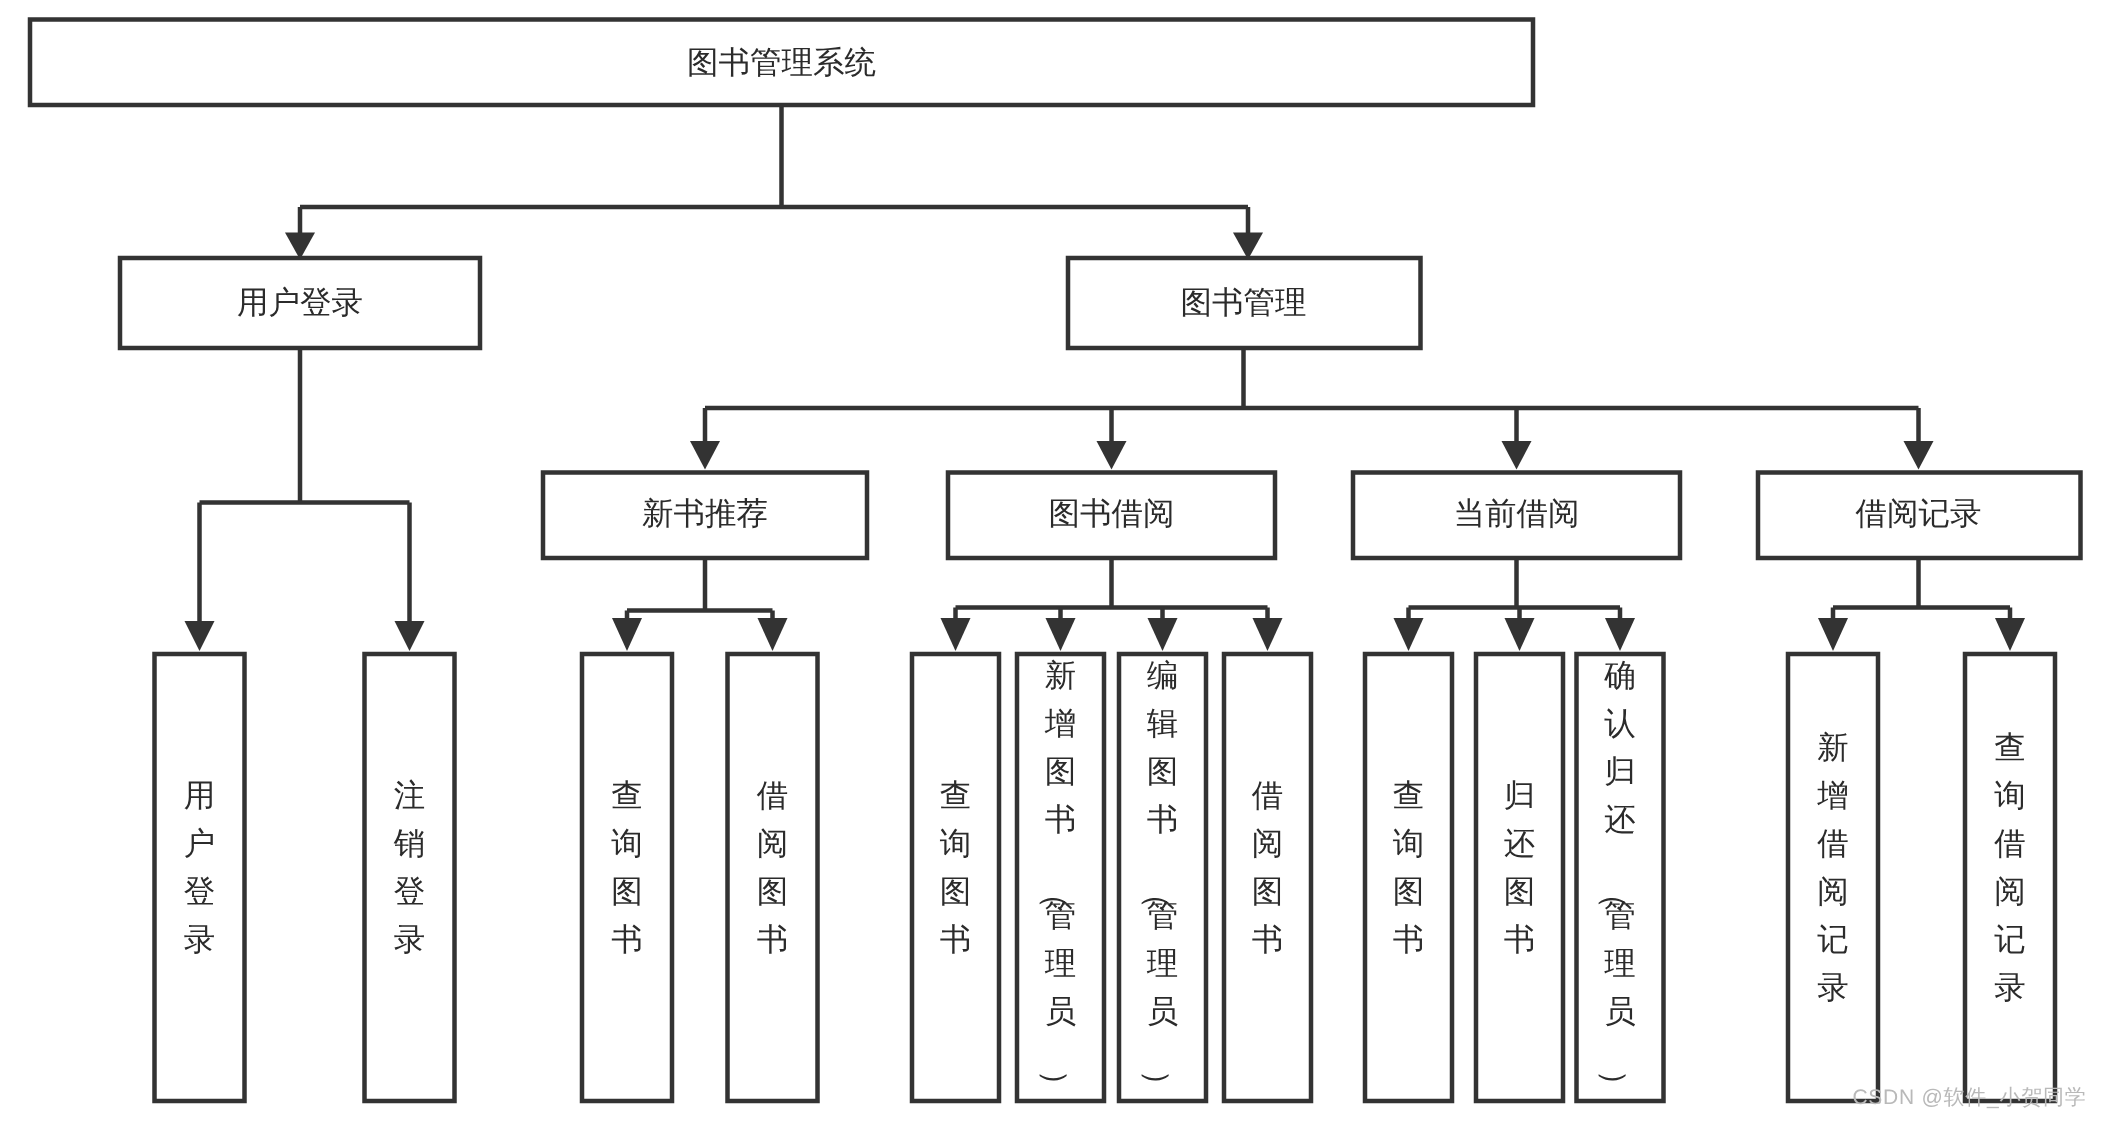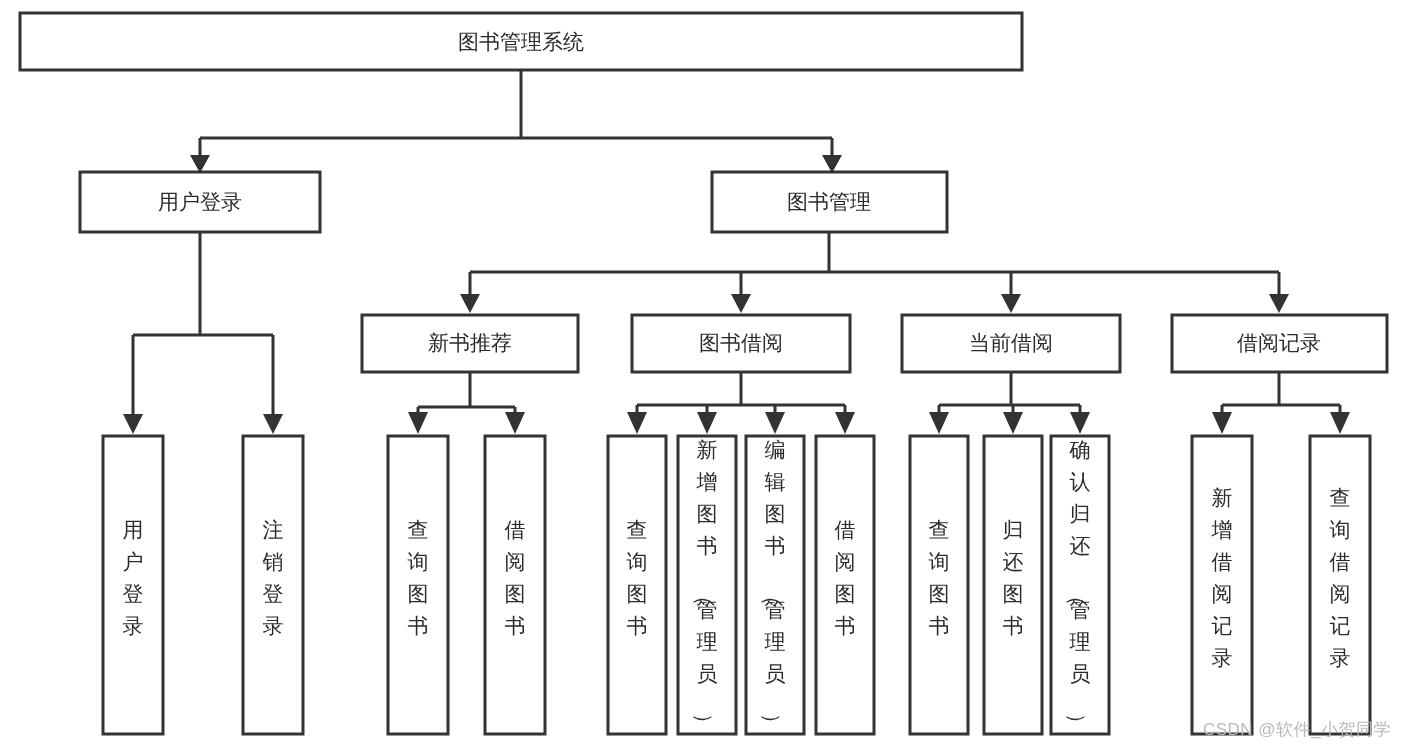--- a/index.html
+++ b/index.html
@@ -50,21 +50,21 @@
     font-family: "Liberation Sans", "DejaVu Sans", sans-serif;
     font-size: 21px;
     fill: #2b2b2b;
     text-anchor: middle;
   }
   .watermark {
     position: absolute;
     right: 14px;
     bottom: 6px;
     font-family: "Liberation Sans", "DejaVu Sans", sans-serif;
-    font-size: 17px;
+    font-size: 14px;
     color: #b9b9b9;
     white-space: nowrap;
     letter-spacing: 0.5px;
     pointer-events: none;
   }
 </style>
 </head>
 <body>
 
 <div id="diagram-root">

